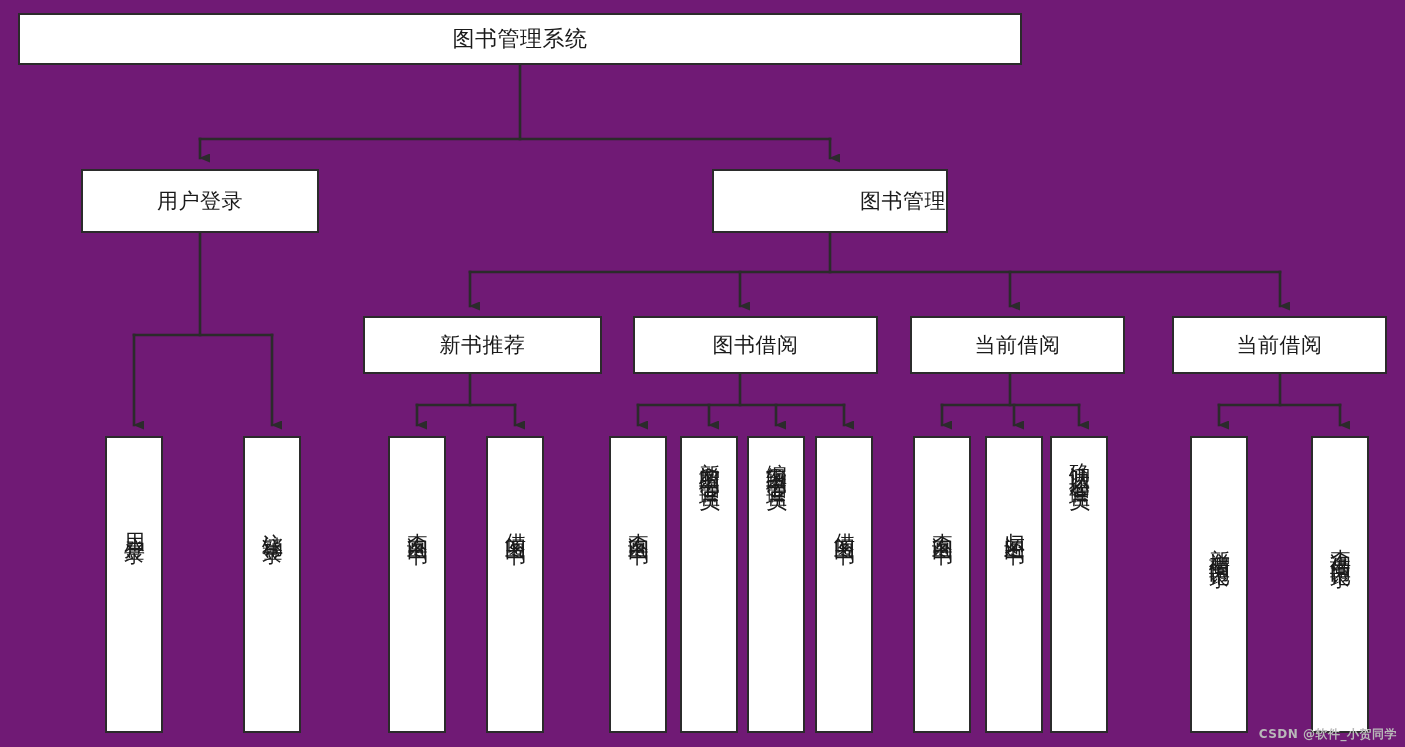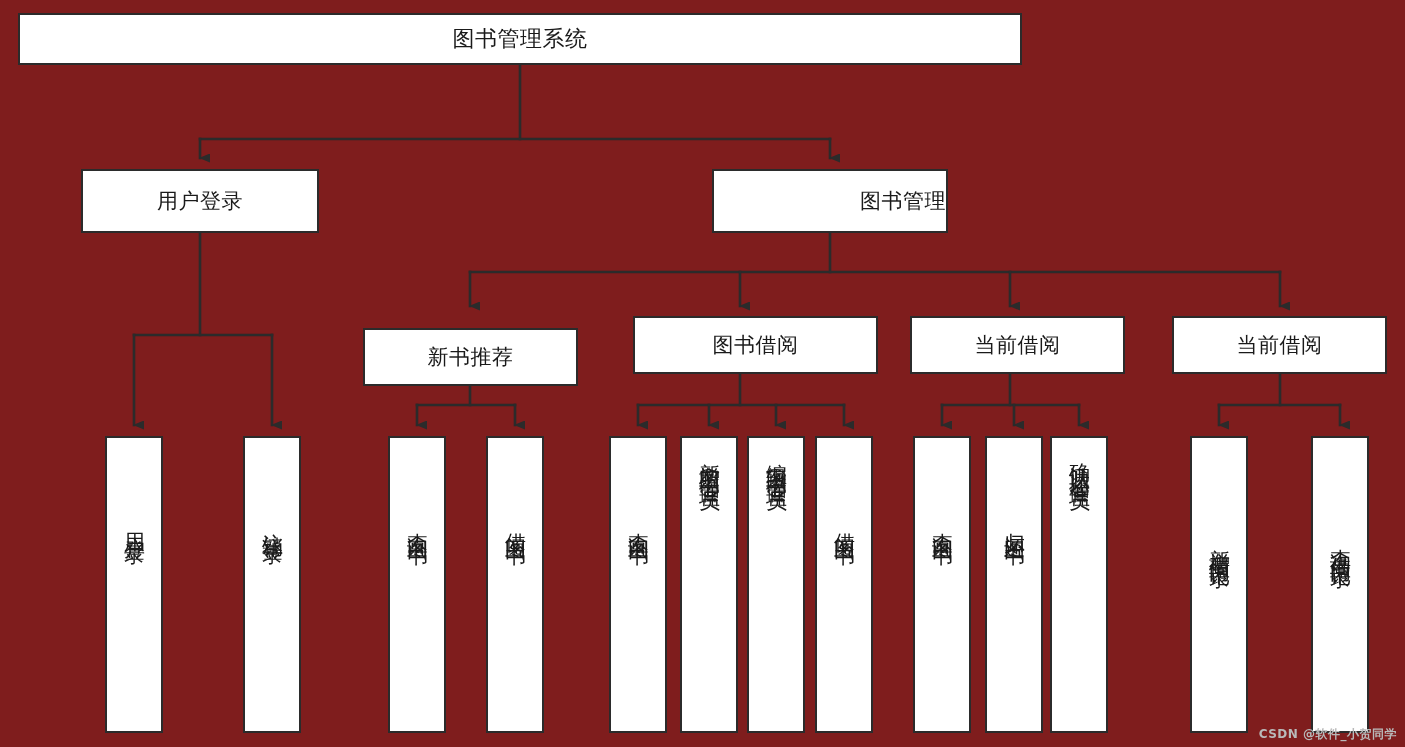--- a/index.html
+++ b/index.html
@@ -8,21 +8,21 @@
     padding: 0;
     background: #ffffff;
   }
   body {
     font-family: "DejaVu Sans", "Liberation Sans", sans-serif;
   }
   #canvas {
     position: relative;
     width: 1405px;
     height: 747px;
-    background: #7f1d1d;
+    background: #701a75;
     overflow: hidden;
   }
   #edges {
     position: absolute;
     left: 0;
     top: 0;
     width: 1405px;
     height: 747px;
     pointer-events: none;
   }
@@ -145,21 +145,21 @@
     <span class="node-label">图书管理系统</span>
   </div>
 
   <div class="node horiz" style="left:81px; top:169px; width:238px; height:64px;">
     <span class="node-label">用户登录</span>
   </div>
   <div class="node horiz" style="left:712px; top:169px; width:236px; height:64px;justify-content:flex-end;">
     <span class="node-label">图书管理</span>
   </div>
 
-  <div class="node horiz" style="left:363px; top:316px; width:215px; height:58px;margin-top:12px;">
+  <div class="node horiz" style="left:363px; top:316px; width:239px; height:58px;">
     <span class="node-label">新书推荐</span>
   </div>
   <div class="node horiz" style="left:633px; top:316px; width:245px; height:58px;">
     <span class="node-label">图书借阅</span>
   </div>
   <div class="node horiz" style="left:910px; top:316px; width:215px; height:58px;">
     <span class="node-label">当前借阅</span>
   </div>
   <div class="node horiz" style="left:1172px; top:316px; width:215px; height:58px;">
     <span class="node-label">当前借阅</span>

